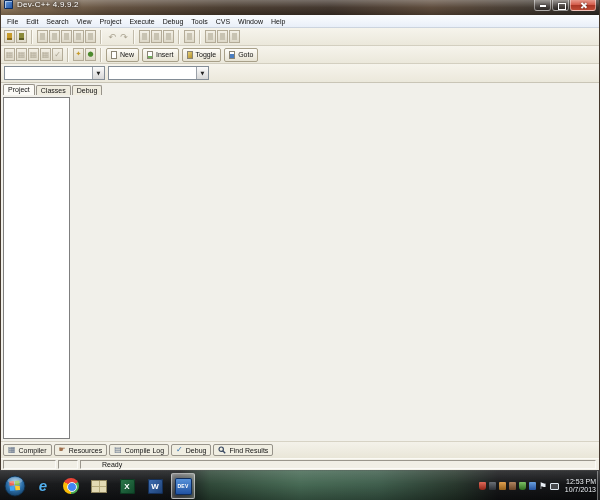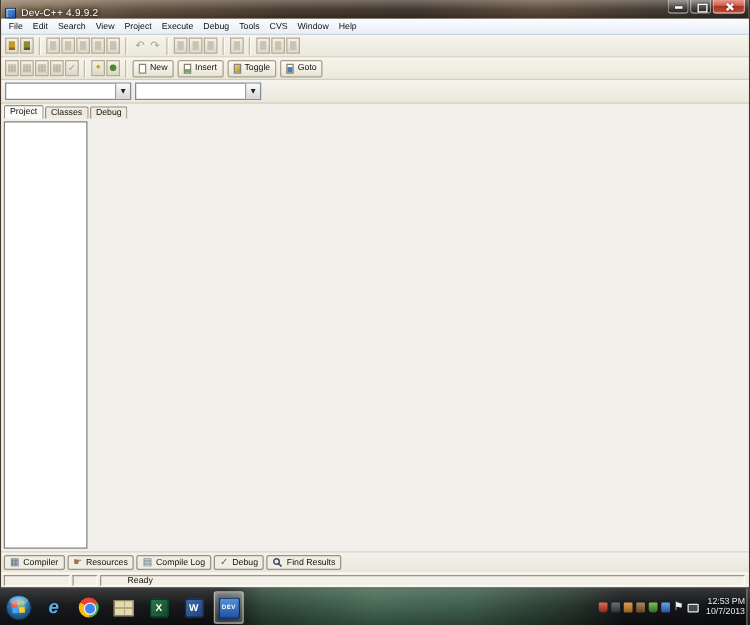--- a/index.html
+++ b/index.html
@@ -6,21 +6,21 @@
   *{box-sizing:border-box;}
   .screen{position:relative;width:600px;height:500px;overflow:hidden;
     font-family:"Liberation Sans",sans-serif;background:#000;}
   
   .app{position:absolute;left:0;top:0;width:600px;height:470px;background:#f1f0ea;
     border-left:1px solid #45392e;border-right:1px solid #45392e;}
   
   .titlebar{position:absolute;left:0;top:0;width:100%;height:15px;
     background:linear-gradient(to bottom,rgba(255,255,255,.30),rgba(255,255,255,.05) 50%,rgba(0,0,0,.18)),
       linear-gradient(to right,#8a7357 0%,#5d4a38 18%,#433528 38%,#3a2e25 55%,#574434 72%,#3c332a 88%,#2e2822 100%);
-    display:flex;align-items:flex-end;padding-left:3px;}
+    display:flex;align-items:flex-start;padding-left:3px;}
   .appicon{width:9px;height:9px;border-radius:1px;margin-right:4px;
     background:linear-gradient(135deg,#6ea6e8,#1d4e9e);box-shadow:inset 0 0 0 1px #0e2c5c, inset 2px 2px 0 rgba(255,255,255,.5);}
   .apptitle{font-size:8px;color:#fff;text-shadow:0 0 3px rgba(0,0,0,.9),0 0 5px rgba(0,0,0,.8);letter-spacing:.2px;}
   .winctl{position:absolute;right:3px;top:0;display:flex;}
   .wbtn{height:11px;border:1px solid rgba(255,255,255,.45);border-top:none;
     background:linear-gradient(to bottom,rgba(255,255,255,.30),rgba(120,120,130,.25) 50%,rgba(20,20,25,.35));
     border-radius:0 0 3px 3px;margin-left:1px;position:relative;width:17px;}
   .wbtn.close{width:26px;background:linear-gradient(to bottom,#e89a8c,#d55f4e 45%,#a83524 50%,#c04a34);}
   .wbtn.minimize::before{content:"";position:absolute;left:5px;bottom:3px;width:6px;height:2px;background:#fff;box-shadow:0 0 2px rgba(0,0,0,.6);}
   .wbtn.maximize::before{content:"";position:absolute;left:5px;top:3px;width:6px;height:5px;border:1px solid #fff;box-shadow:0 0 2px rgba(0,0,0,.6);}

